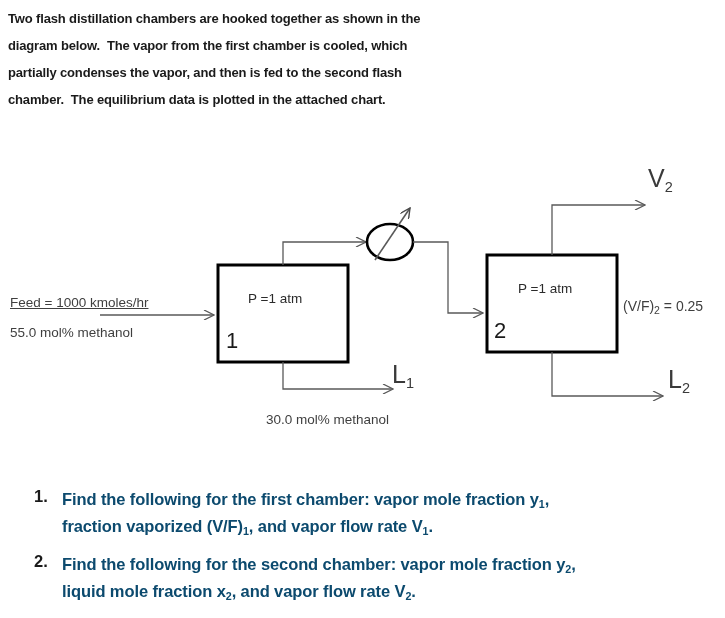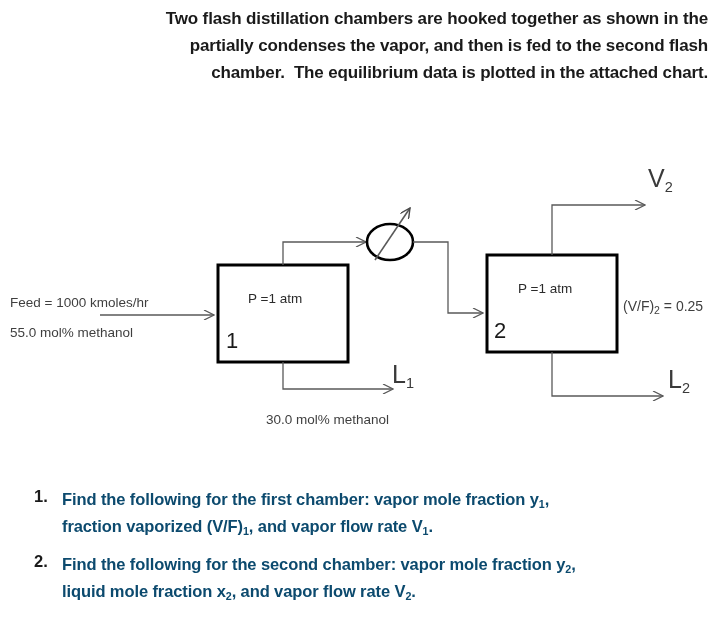--- a/index.html
+++ b/index.html
@@ -17,27 +17,26 @@
   }
 
   
   #intro {
     position: absolute;
     left: 8px;
     top: 5px;
     width: 700px;
   }
   #intro .line {
-    font-size: 17px;
+    font-size: 13px;
     font-weight: bold;
     line-height: 27px;
     letter-spacing: -0.15px;
     color: #1a1a1a;
     white-space: pre;
-    text-align: right;
   }
 
   
   #diagram {
     position: absolute;
     left: 0;
     top: 150px;
     width: 725px;
     height: 310px;
   }
@@ -127,20 +126,21 @@
     vertical-align: baseline;
     position: relative;
     top: 3px;
   }
 </style>
 </head>
 <body>
 
 <div id="intro">
   <div class="line">Two flash distillation chambers are hooked together as shown in the</div>
+  <div class="line">diagram below.  The vapor from the first chamber is cooled, which</div>
   <div class="line">partially condenses the vapor, and then is fed to the second flash</div>
   <div class="line">chamber.  The equilibrium data is plotted in the attached chart.</div>
 </div>
 
 <div id="diagram">
 
   <svg width="725" height="310" viewBox="0 0 725 310">
     <defs>
       <marker id="openarrow" markerWidth="12" markerHeight="10" refX="11" refY="5" orient="auto" markerUnits="userSpaceOnUse">
         <path d="M1,0 L11,5 L1,10" fill="none" stroke="#595959" stroke-width="1.3"></path>
@@ -163,21 +163,21 @@
 
     <rect x="487" y="105" width="130" height="97" fill="#ffffff" stroke="#000000" stroke-width="3"></rect>
 
     <polyline points="552,105 552,55 645,55" fill="none" stroke="#595959" stroke-width="1.3" marker-end="url(#openarrow)"></polyline>
 
     <polyline points="283,212 283,239 393,239" fill="none" stroke="#595959" stroke-width="1.3" marker-end="url(#openarrow)"></polyline>
 
     <polyline points="552,202 552,246 663,246" fill="none" stroke="#595959" stroke-width="1.3" marker-end="url(#openarrow)"></polyline>
   </svg>
 
-  <div class="flowlabel" style="left:10px; top:145px;">Feed = 1000 kmoles/hr</div>
+  <div class="flowlabel" style="left:10px; top:145px;text-decoration:underline;">Feed = 1000 kmoles/hr</div>
   <div class="flowlabel" style="left:10px; top:175px;">55.0 mol% methanol</div>
 
   <div class="boxlabel" style="left:248px; top:141px;">P =1 atm</div>
   <div class="boxnum" style="left:226px; top:178px;">1</div>
 
   <div class="boxlabel" style="left:518px; top:131px;">P =1 atm</div>
   <div class="boxnum" style="left:494px; top:168px;">2</div>
 
   <div class="vf-label" style="left:623px; top:148px;"><span>(V/F)</span><sub>2</sub><span> = 0.25</span></div>
 

